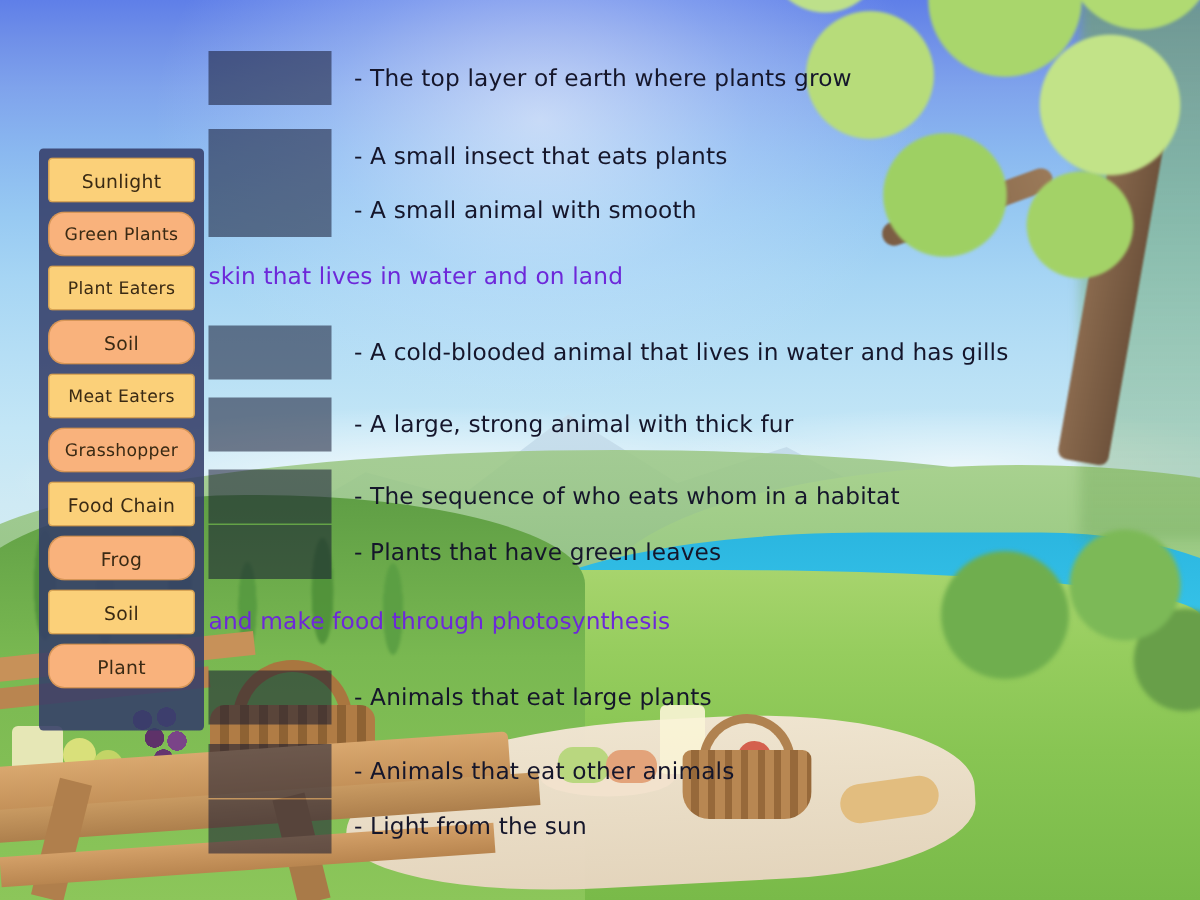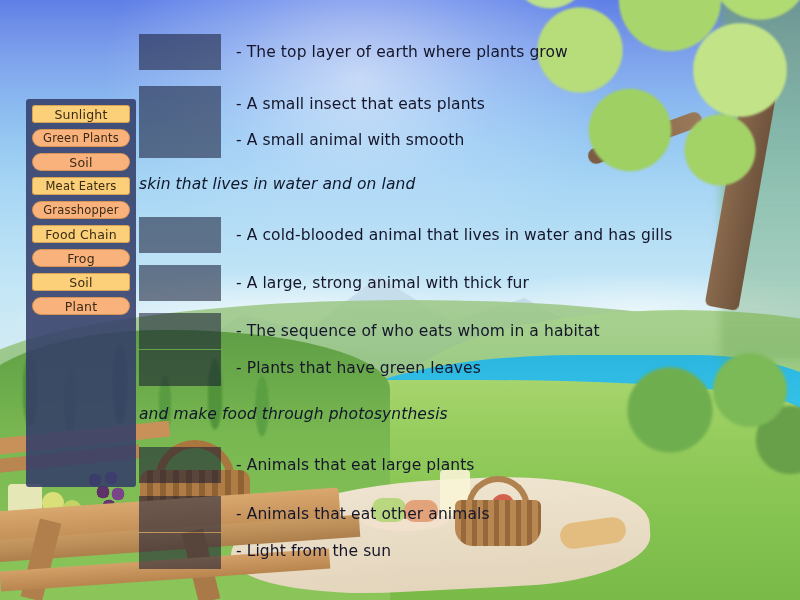--- a/index.html
+++ b/index.html
@@ -209,21 +209,21 @@
   
   #word-panel {
     position:absolute; left:26px; top:99px; width:110px; height:388px;
     background:rgba(52,62,105,.88);
     border-radius:3px;
     padding:6px 6px;
     display:flex; flex-direction:column; gap:6px;
     z-index:20;
   }
   .word-tile {
-    height:18px;
+    height:30px;
     border-radius:3px;
     display:flex; align-items:center; justify-content:center;
     font-family:"DejaVu Sans", sans-serif;
     font-size:12.5px;
     color:#3a2a14;
     letter-spacing:.2px;
     white-space:nowrap;
     cursor:pointer;
     border:1px solid rgba(180,120,50,.5);
   }
@@ -246,24 +246,23 @@
     font-family:"DejaVu Sans", sans-serif;
     font-size:15.5px;
     color:#15162b;
     white-space:nowrap;
     letter-spacing:.1px;
   }
   .def-wrap {
     position:absolute; left:139px;
     font-family:"DejaVu Sans", sans-serif;
     font-size:15.5px;
-    color:#0f172a;
+    color:#6d28d9;
     white-space:nowrap;
     letter-spacing:.1px;
-    font-style:italic;
   }
 </style>
 </head>
 <body>
 
 <div id="scene">
   <div class="sky"></div>
   <div class="sun-haze"></div>
   <div class="cloud-band"></div>
   <div class="mountain"></div>
@@ -300,20 +299,21 @@
   <div class="table-top"></div>
   <div class="table-top2"></div>
   <div class="table-leg-a"></div>
   <div class="table-leg-b"></div>
   <div class="table-bench"></div>
 </div>
 
 <div id="word-panel">
     <div class="word-tile y">Sunlight</div>
     <div class="word-tile o small">Green Plants</div>
+    <div class="word-tile y small">Plant Eaters</div>
     <div class="word-tile o">Soil</div>
     <div class="word-tile y small">Meat Eaters</div>
     <div class="word-tile o small">Grasshopper</div>
     <div class="word-tile y">Food Chain</div>
     <div class="word-tile o">Frog</div>
     <div class="word-tile y">Soil</div>
     <div class="word-tile o">Plant</div>
   </div>
 
 <div id="defs">

